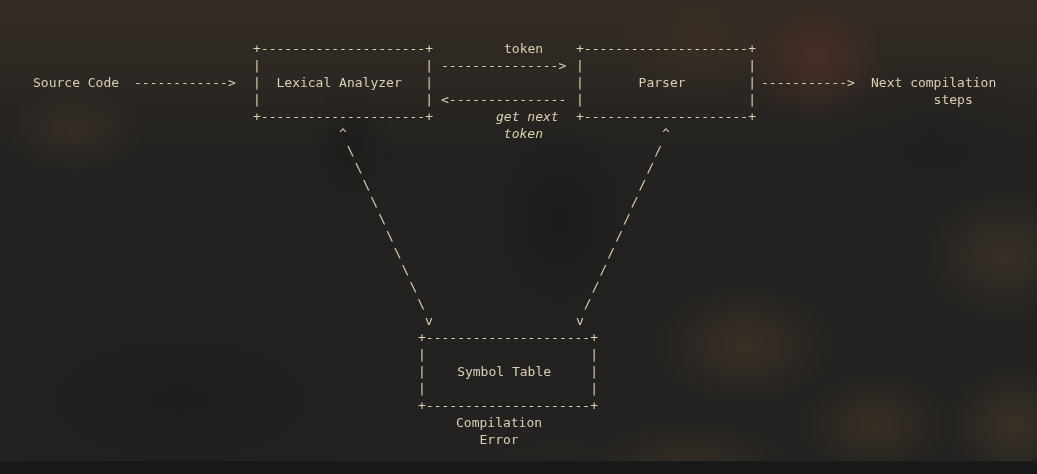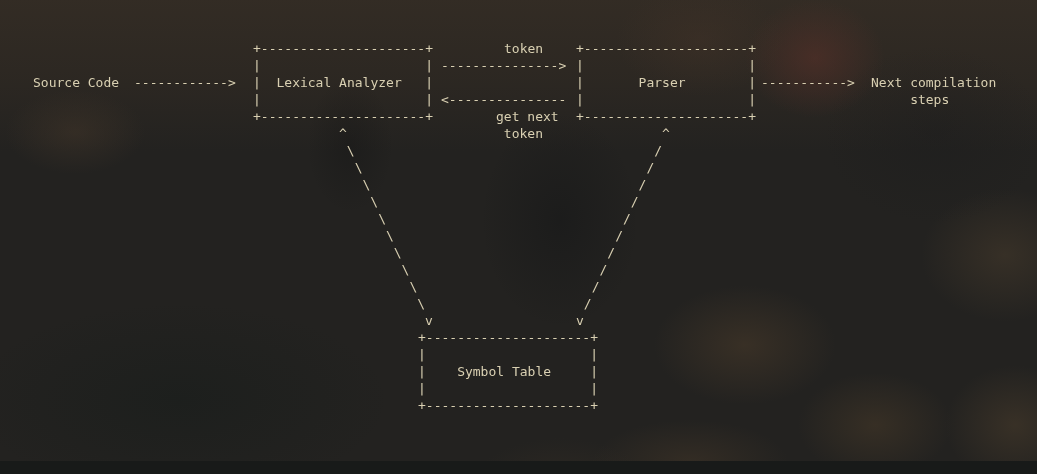--- a/index.html
+++ b/index.html
@@ -72,31 +72,31 @@
 
     <pre class="ascii" style="left:253px; top:39.5px;">+---------------------+
 |                     |
 |  Lexical Analyzer   |
 |                     |
 +---------------------+</pre>
 
     <pre class="ascii" style="left:504px; top:39.5px;">token</pre>
     <pre class="ascii" style="left:441px; top:56.5px;">---------------&gt;</pre>
     <pre class="ascii" style="left:441px; top:90.5px;">&lt;---------------</pre>
-    <pre class="ascii" style="left:496px; top:107.5px;">get next
+    <pre class="ascii" style="left:496px; top:107.5px;font-style:italic;">get next
  token</pre>
 
     <pre class="ascii" style="left:576px; top:39.5px;">+---------------------+
 |                     |
 |       Parser        |
 |                     |
 +---------------------+</pre>
 
     <pre class="ascii" style="left:761px; top:73.5px;">-----------&gt;</pre>
-    <pre class="ascii" style="left:871px; top:73.5px;">Next compilation
+    <pre class="ascii" style="left:871px; top:73.5px;text-align:center;">Next compilation
      steps</pre>
 
     <pre class="ascii" style="left:339px; top:124.5px;">^
  \
   \
    \
     \
      \
       \
        \
@@ -115,17 +115,19 @@
    /
   /
  /
 v</pre>
 
     <pre class="ascii" style="left:418px; top:328.5px;">+---------------------+
 |                     |
 |    Symbol Table     |
 |                     |
 +---------------------+</pre>
+    <pre class="ascii" style="left:456px; top:413.5px;">Compilation
+   Error</pre>
 
   </div>
 
   <div class="bottom-bar"></div>
 </div>
 
 </body></html>

